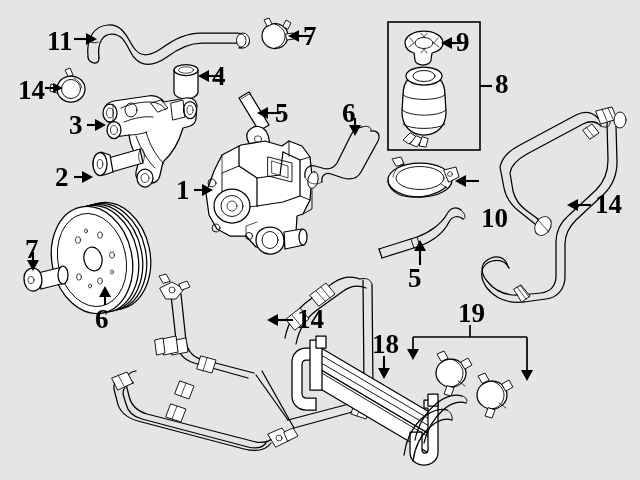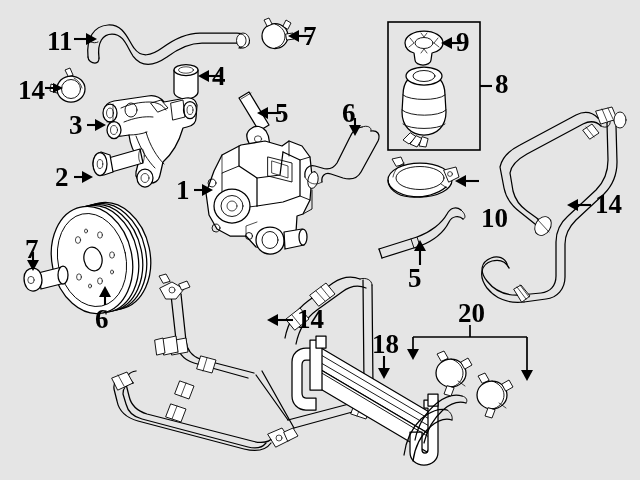--- a/index.html
+++ b/index.html
@@ -541,16 +541,16 @@
 <div class="calloutnum" style="left:176px; top:177px;">1</div>
 <div class="calloutnum" style="left:25px;  top:236px;">7</div>
 <div class="calloutnum" style="left:95px;  top:306px;">6</div>
 <div class="calloutnum" style="left:456px; top:29px;">9</div>
 <div class="calloutnum" style="left:495px; top:71px;">8</div>
 <div class="calloutnum" style="left:481px; top:167px;margin-top:38px;">10</div>
 <div class="calloutnum" style="left:342px; top:100px;">6</div>
 <div class="calloutnum" style="left:595px; top:191px;">14</div>
 <div class="calloutnum" style="left:408px; top:265px;">5</div>
 <div class="calloutnum" style="left:297px; top:306px;">14</div>
-<div class="calloutnum" style="left:458px; top:300px;">20</div>
+<div class="calloutnum" style="left:458px; top:300px;">19</div>
 <div class="calloutnum" style="left:372px; top:331px;">18</div>
 
 </div>
 
 </body></html>

